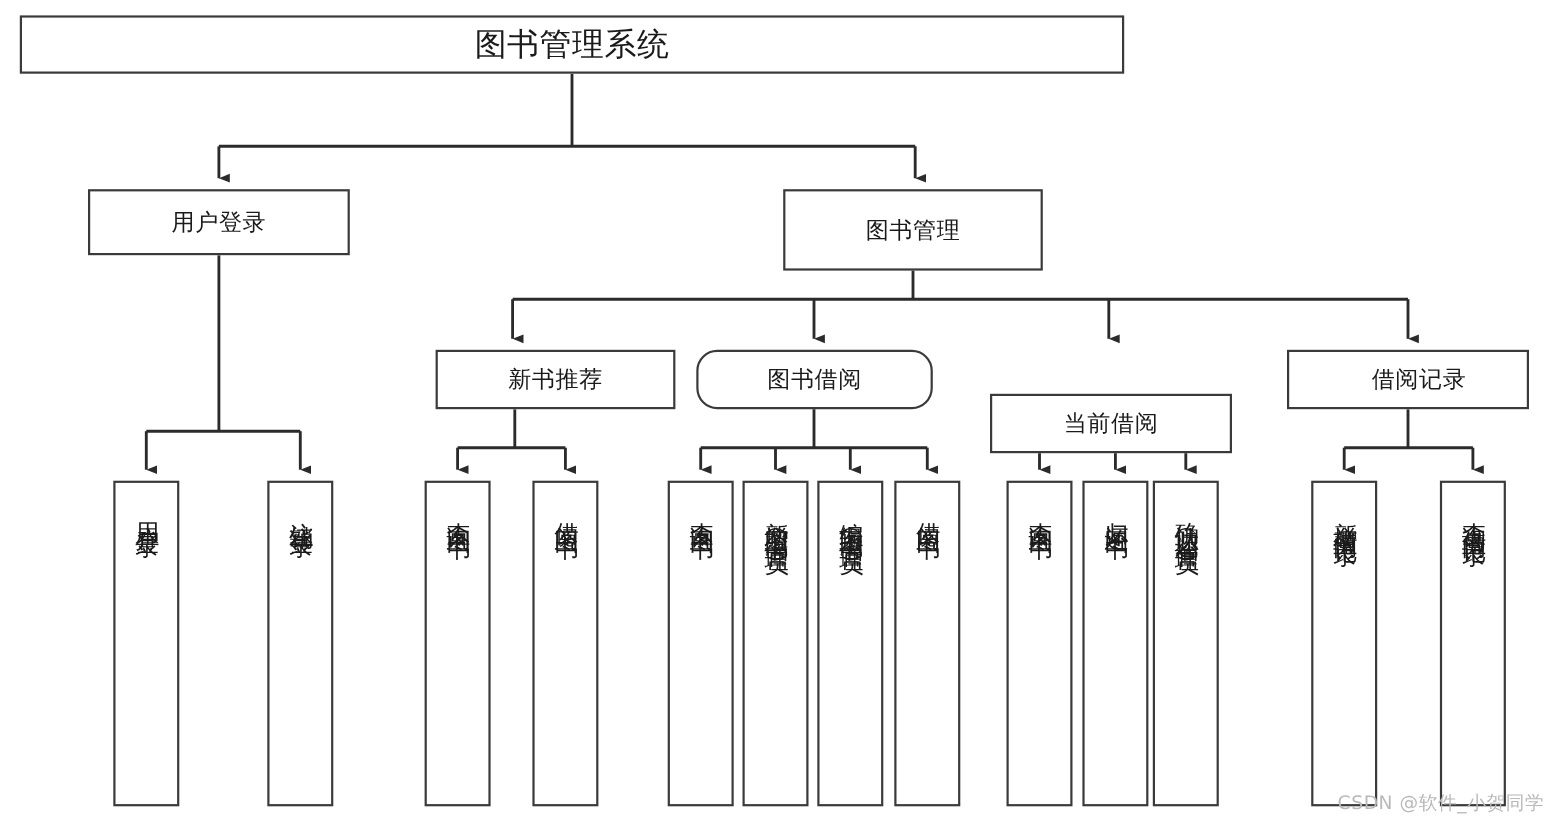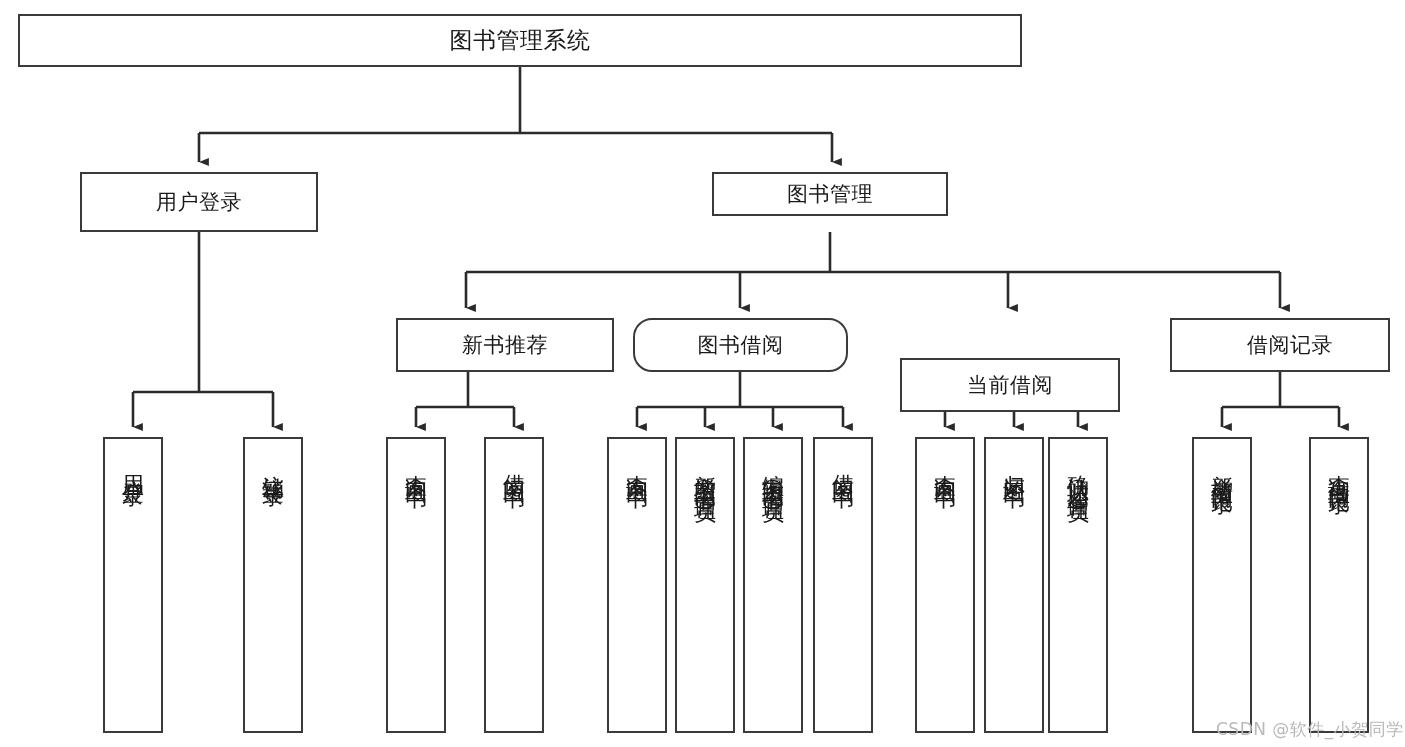--- a/index.html
+++ b/index.html
@@ -24,21 +24,21 @@
     display:block;
     text-align:center;
     line-height:1.18;
     letter-spacing:0.5px;
     white-space:pre;
   }
   .node.horiz .label{
     writing-mode:horizontal-tb;
     font-size:21px;
   }
-  .node.root .label{font-size:23px;}
+  .node.root .label{font-size:29px;}
   .node.vert{
     align-items:flex-start;
     justify-content:center;
     padding-top:18px;
   }
   .node.vert .label{
     writing-mode:vertical-rl;
     text-orientation:upright;
     font-size:22px;
     letter-spacing:4px;
@@ -109,21 +109,21 @@
     </g>
   </svg>
 
   <div class="node horiz root" style="left:18px;top:14px;width:1004px;height:53px;">
     <span class="label">图书管理系统</span>
   </div>
 
   <div class="node horiz" style="left:80px;top:172px;width:238px;height:60px;">
     <span class="label">用户登录</span>
   </div>
-  <div class="node horiz" style="left:712px;top:172px;width:236px;height:44px;">
+  <div class="node horiz" style="left:712px;top:172px;width:236px;height:74px;">
     <span class="label">图书管理</span>
   </div>
 
   <div class="node horiz" style="left:360px;top:318px;width:218px;height:54px;margin-left:36px;">
     <span class="label">新书推荐</span>
   </div>
   <div class="node horiz" style="left:633px;top:318px;width:215px;height:54px;border-radius:19px;">
     <span class="label">图书借阅</span>
   </div>
   <div class="node horiz" style="left:900px;top:318px;width:220px;height:54px;margin-top:40px;">

